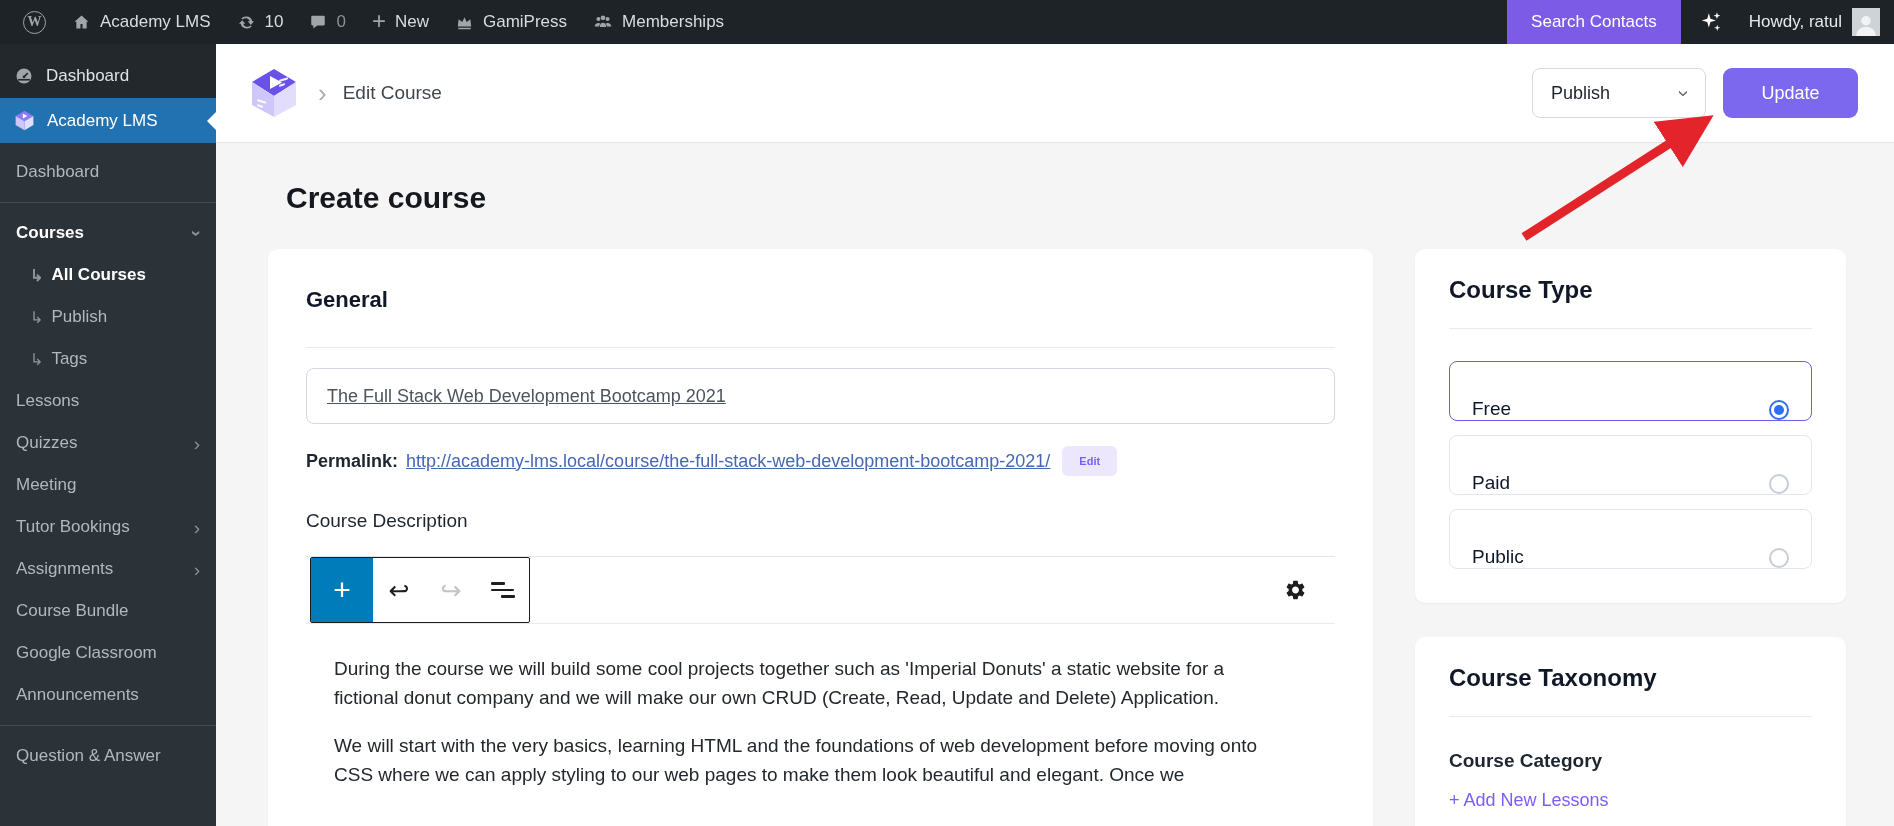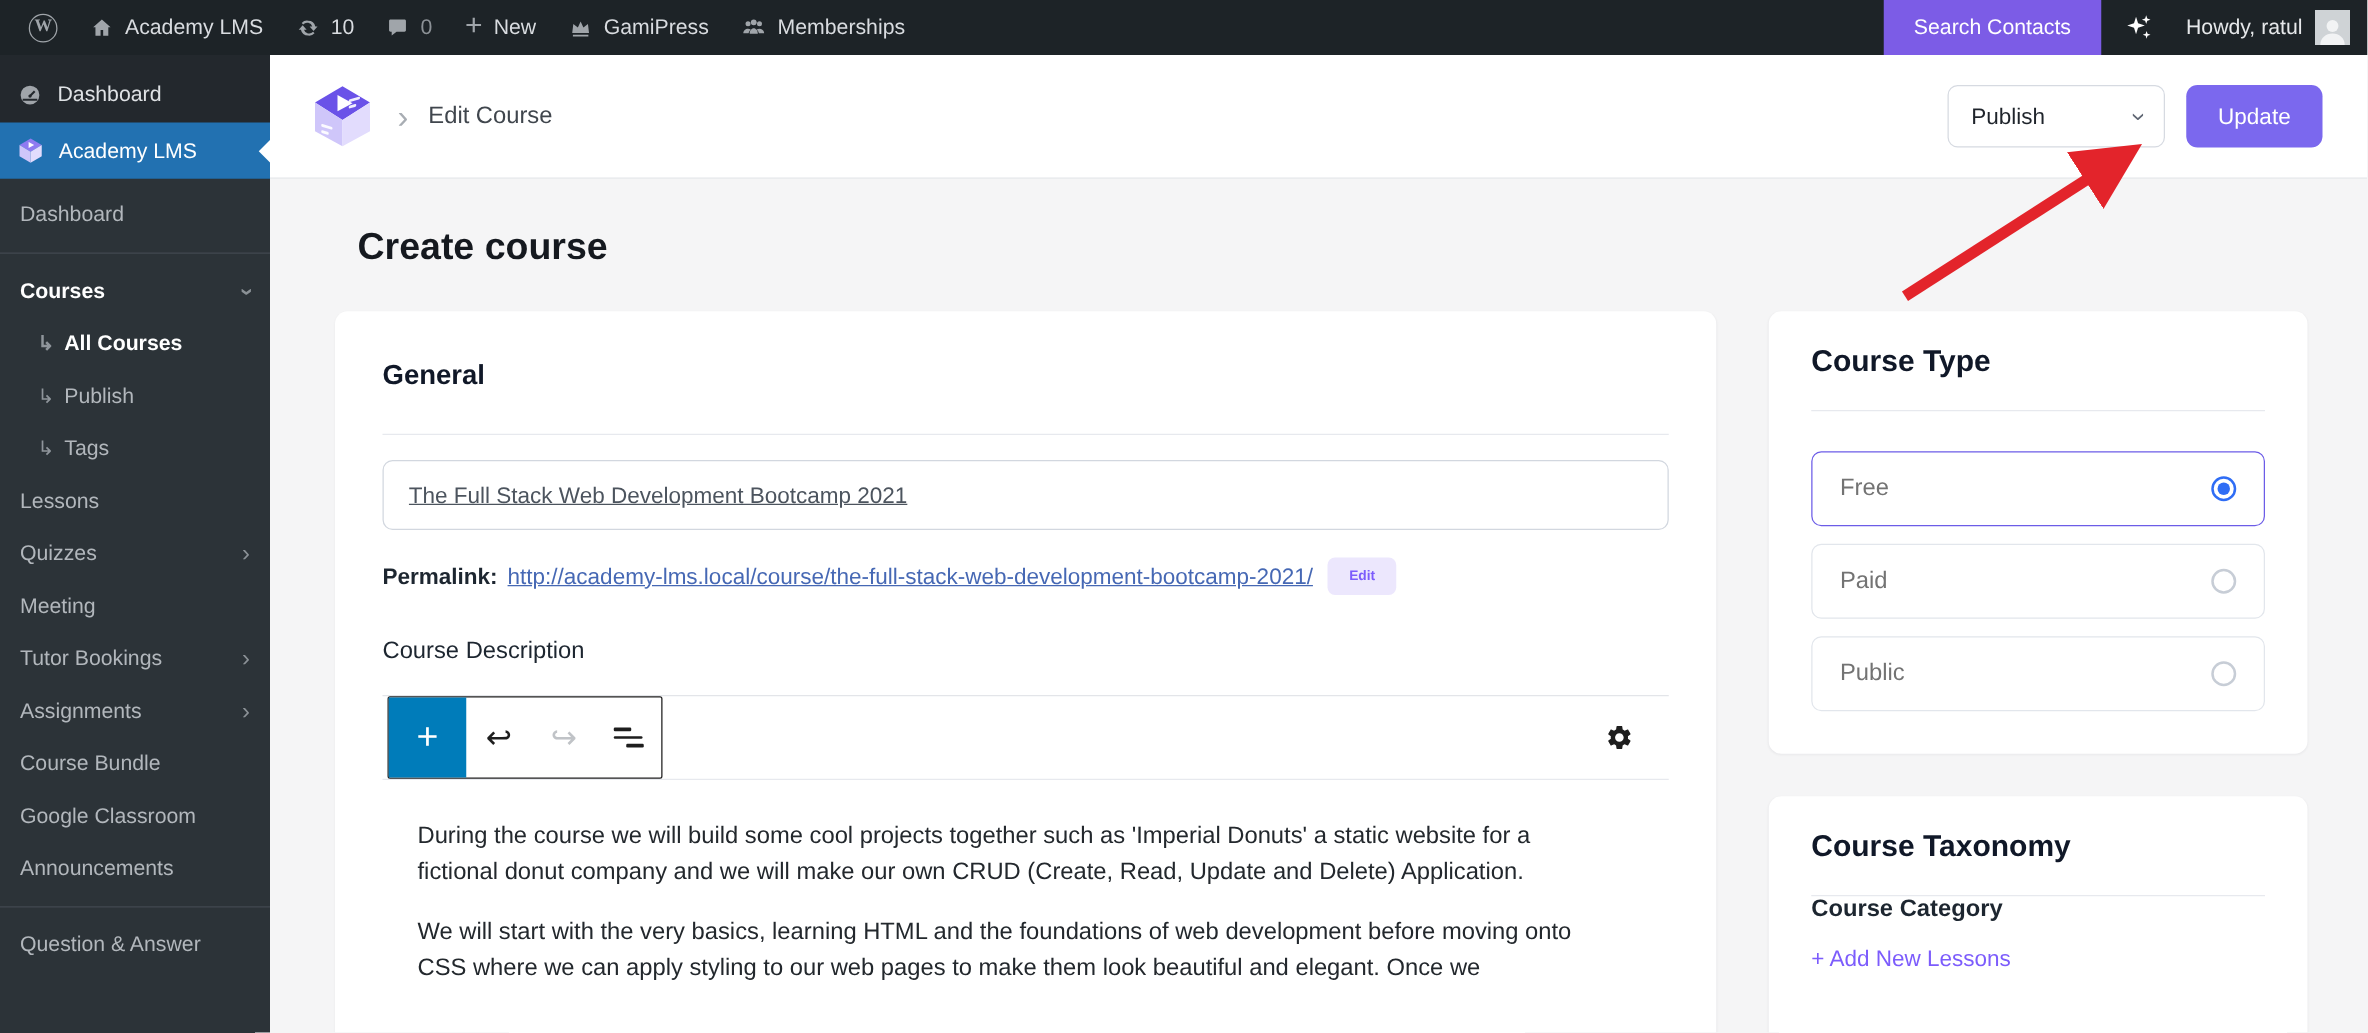--- a/index.html
+++ b/index.html
@@ -47,21 +47,21 @@
 
   
   .main{position:absolute;left:216px;top:44px;right:0;bottom:0;background:#f5f5f6;overflow:hidden;}
   .topbar{height:99px;background:#fff;border-bottom:1px solid #e4e6e9;
     display:flex;align-items:center;padding:0 36px 0 34px;}
   .crumb-chev{color:#a8adb3;font-size:26px;margin:0 16px 0 20px;}
   .crumb-label{font-size:19px;color:#40464d;}
   .publish-select{margin-left:auto;width:174px;height:50px;border:1px solid #d6dae1;border-radius:8px;
     background:#fff;display:flex;align-items:center;padding:0 16px 0 18px;font-size:18px;color:#1f242b;cursor:pointer;}
   .sel-chev{margin-left:auto;color:#5f6673;font-size:21px;transform:rotate(90deg);line-height:1;}
-  .update-btn{margin-left:17px;width:109px;height:50px;border:none;border-radius:9px;
+  .update-btn{margin-left:17px;width:135px;height:50px;border:none;border-radius:9px;
     background:#7b68ee;color:#fff;font-size:18px;font-family:inherit;cursor:pointer;}
 
   .content{padding:38px 48px 0 52px;}
   .page-title{font-size:30px;font-weight:700;color:#15191f;margin:0 0 0 18px;}
   .cols{display:flex;gap:42px;margin-top:34px;align-items:flex-start;}
   .card{background:#fff;border-radius:10px;box-shadow:0 1px 2px rgba(16,24,40,.05);}
 
   
   .card.general{flex:0 0 1105px;padding:38px 38px 60px;}
   .gen-h{font-size:22px;font-weight:600;color:#101828;margin:0;}
@@ -90,30 +90,30 @@
   .lv i.s3{width:14px;align-self:flex-end;}
   .gear-btn{position:absolute;right:28px;top:50%;transform:translateY(-50%);cursor:pointer;}
   .editor-body{padding:30px 28px 0;font-size:19px;line-height:1.53;color:#23282d;max-width:1010px;}
   .editor-body p{margin:0 0 19px;}
 
   
   .rightcol{width:431px;display:flex;flex-direction:column;gap:34px;}
   .card.side{padding:27px 34px 34px;}
   .side-h{font-size:24px;font-weight:600;color:#101828;margin:0;}
   .hr2{height:1px;background:#e7e9ee;margin-top:24px;}
-  .opt{height:60px;border:1px solid #e2e6ec;border-radius:8px;display:flex;align-items:center;
-    padding:0 22px;font-size:19px;color:#737373;margin-top:14px;cursor:pointer;background:#fff;}
+  .opt{height:60px;border:1px solid #e2e6ec;border-radius:8px;display:flex;align-items:flex-end;
+    padding:0 22px;font-size:19px;color:#0f172a;margin-top:14px;cursor:pointer;background:#fff;}
   .opt.first{margin-top:32px;}
   .opt.selected{border-color:#6c5ce7;}
   .radio{margin-left:auto;width:20px;height:20px;border-radius:50%;border:2px solid #c7cdd6;position:relative;}
   .radio.checked{border-color:#2f6df5;}
   .radio.checked::after{content:"";position:absolute;left:50%;top:50%;width:10px;height:10px;
     margin:-5px 0 0 -5px;border-radius:50%;background:#2f6df5;}
   .card.ctax{padding:27px 34px 70px;}
-  .cat-label{font-size:19px;font-weight:700;color:#1d2630;}
+  .cat-label{margin-top:33px;font-size:19px;font-weight:700;color:#1d2630;}
   .add-link{margin-top:18px;font-size:18px;color:#7c5cfc;cursor:pointer;}
 
   
   .arrow-overlay{position:absolute;inset:0;z-index:70;pointer-events:none;}
 </style>
 </head>
 <body>
 
 <div class="adminbar">
   <div class="ab-left">

